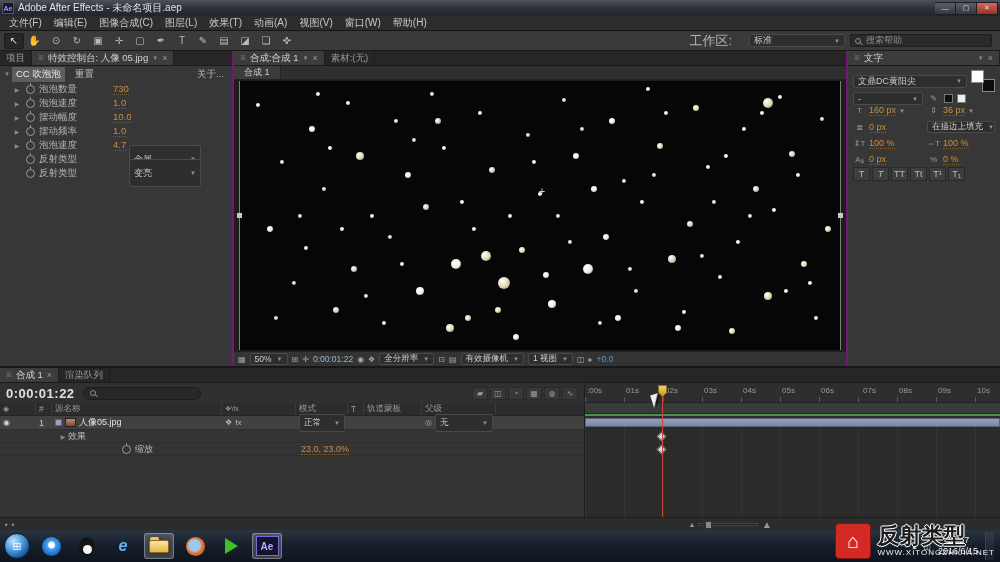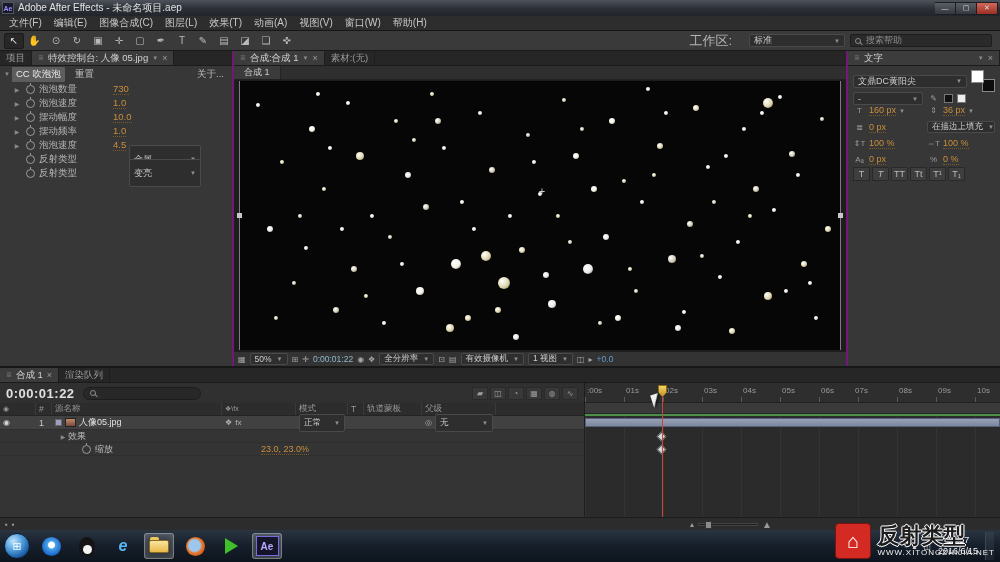--- a/index.html
+++ b/index.html
@@ -98,21 +98,21 @@
   .lrow > span{padding:0 3px;display:flex;align-items:center;gap:3px;overflow:hidden;white-space:nowrap}
   .eye{color:#d5d5d5;font-size:8px}
   .chip{width:7px;height:7px;background:#9e9ec4;border:1px solid #666;flex:none}
   .thumb{width:11px;height:9px;background:linear-gradient(#c08a6a,#7a4a3a);border:1px solid #222;flex:none}
   .lname{color:#e2e2e2}
   .lsw{color:#b5b5b5;font-size:8px}
   .lrow .dd{height:18px;min-width:0;flex:1;font-size:8.5px}
   .pwhip{color:#a5a5a5;font-size:8px}
   .grow{height:13px;display:flex;align-items:center;font-size:9px;color:#bdbdbd;border-bottom:1px solid #2e2e2e}
   .grow.effects{padding-left:58px}
-  .grow.scale{padding-left:78px}
+  .grow.scale{padding-left:118px}
   .gval{color:#c98e3d;margin-left:148px;border-bottom:1px dotted #7a5c28}
 
   .tl-right{flex:1;position:relative;background:#2b2b2b;overflow:hidden;background-image:repeating-linear-gradient(90deg,#343434 0,#343434 1px,transparent 1px,transparent 39px)}
   .ruler{position:absolute;left:0;right:0;top:0;height:20px;background:#2e2e2e;border-bottom:1px solid #222}
   .rlabel{position:absolute;top:3px;font-size:8px;color:#9a9a9a}
   .rtick{position:absolute;bottom:0;width:1px;height:5px;background:#5a5a5a}
   .wa-strip{position:absolute;left:0;right:0;top:20px;height:11px;background:#3a3a3a;border-bottom:1px solid #262626}
   .ram-line{position:absolute;left:0;right:0;top:31px;height:2px;background:#4a8f4a}
   .layer-bar{position:absolute;left:0;right:0;top:35px;height:9px;background:linear-gradient(#99a0b4,#7d86a0);border:1px solid #55607a}
   .kf{position:absolute;width:7px;height:7px;background:#d8d8d8;border:1px solid #555;transform:rotate(45deg)}
@@ -248,21 +248,21 @@
           <div class="prop-row">
             <span class="twirl">▶</span>
             <span class="sw"></span>
             <span class="plabel">摆动频率</span>
             <span class="pval">1.0</span>
           </div>
           <div class="prop-row">
             <span class="twirl">▶</span>
             <span class="sw"></span>
             <span class="plabel">泡泡速度</span>
-            <span class="pval">4.5</span>
+            <span class="pval">4.7</span>
           </div>
           <div class="prop-row">
             <span class="twirl"></span>
             <span class="sw"></span>
             <span class="plabel">反射类型</span>
             <span class="dd">
               <span>金属</span>
               <span class="arr">▼</span>
             </span>
           </div>
@@ -595,21 +595,21 @@
             <span class="rlabel" style="left: 80px;">02s</span>
             <span class="rtick" style="left: 78px;"></span>
             <span class="rlabel" style="left: 119px;">03s</span>
             <span class="rtick" style="left: 117px;"></span>
             <span class="rlabel" style="left: 158px;">04s</span>
             <span class="rtick" style="left: 156px;"></span>
             <span class="rlabel" style="left: 197px;">05s</span>
             <span class="rtick" style="left: 195px;"></span>
             <span class="rlabel" style="left: 236px;">06s</span>
             <span class="rtick" style="left: 234px;"></span>
-            <span class="rlabel" style="left: 270px;">07s</span>
+            <span class="rlabel" style="left: 278px;">07s</span>
             <span class="rtick" style="left: 273px;"></span>
             <span class="rlabel" style="left: 314px;">08s</span>
             <span class="rtick" style="left: 312px;"></span>
             <span class="rlabel" style="left: 353px;">09s</span>
             <span class="rtick" style="left: 351px;"></span>
             <span class="rlabel" style="left: 392px;">10s</span>
             <span class="rtick" style="left: 390px;"></span>
           </div>
         <div class="wa-strip"></div>
         <div class="ram-line"></div>

